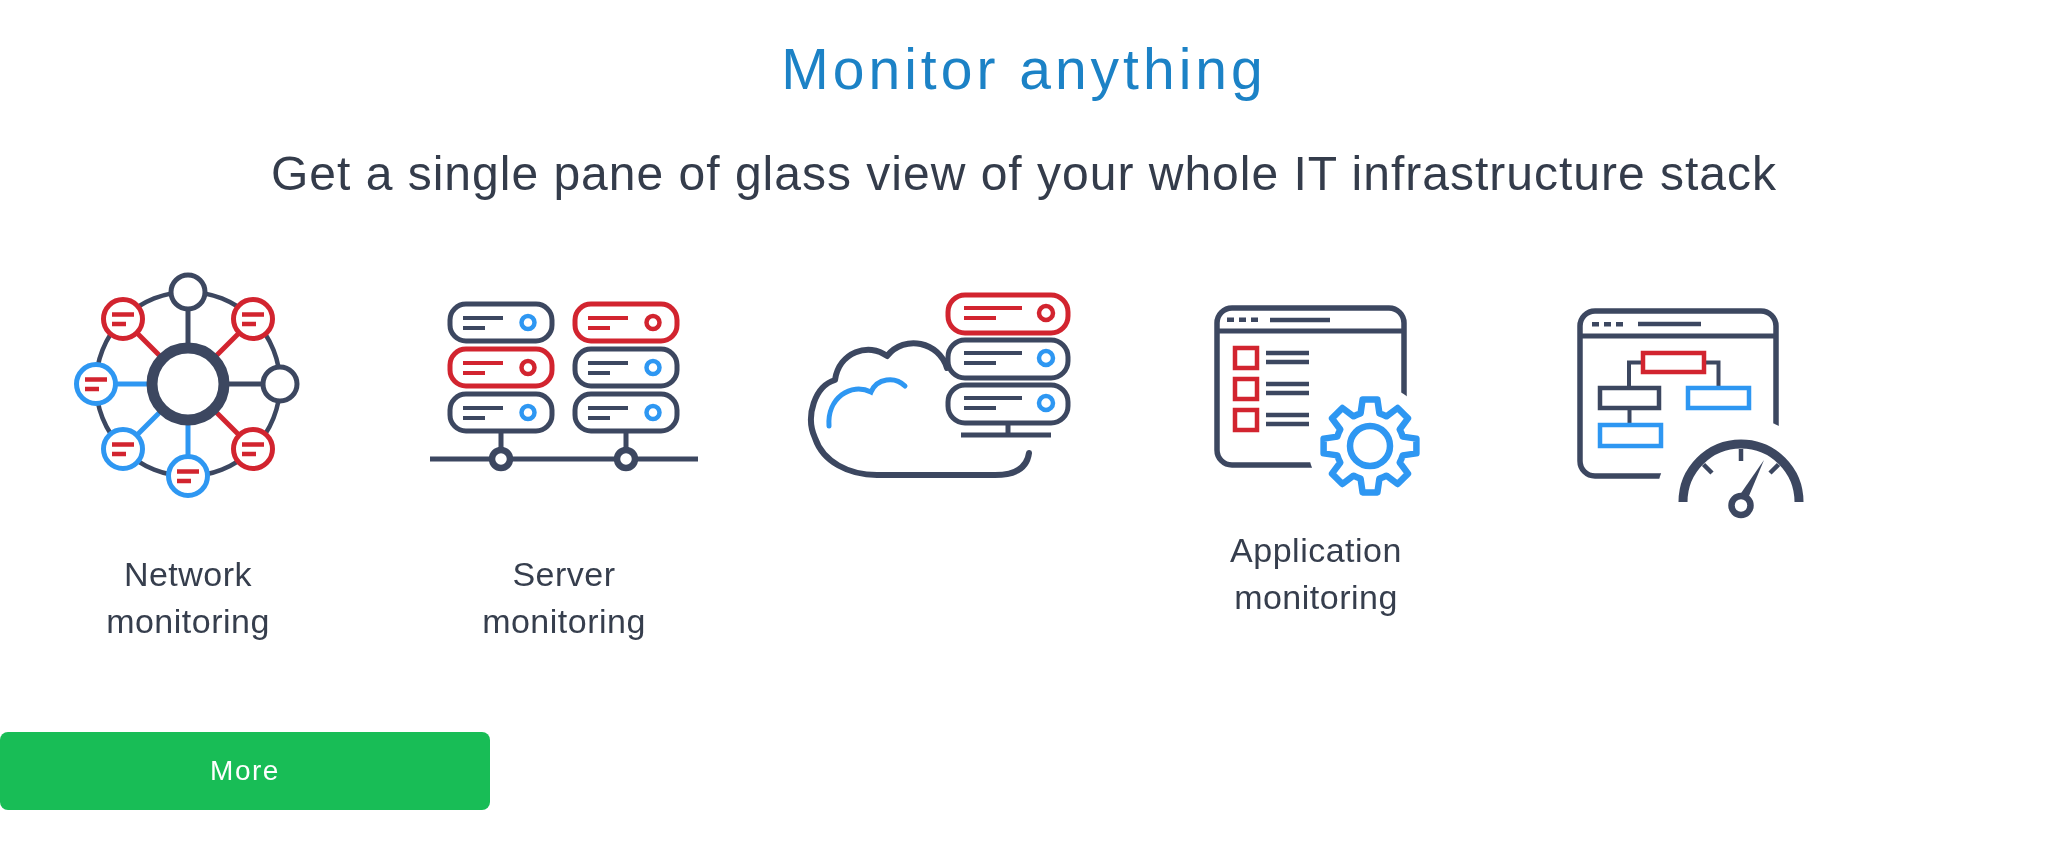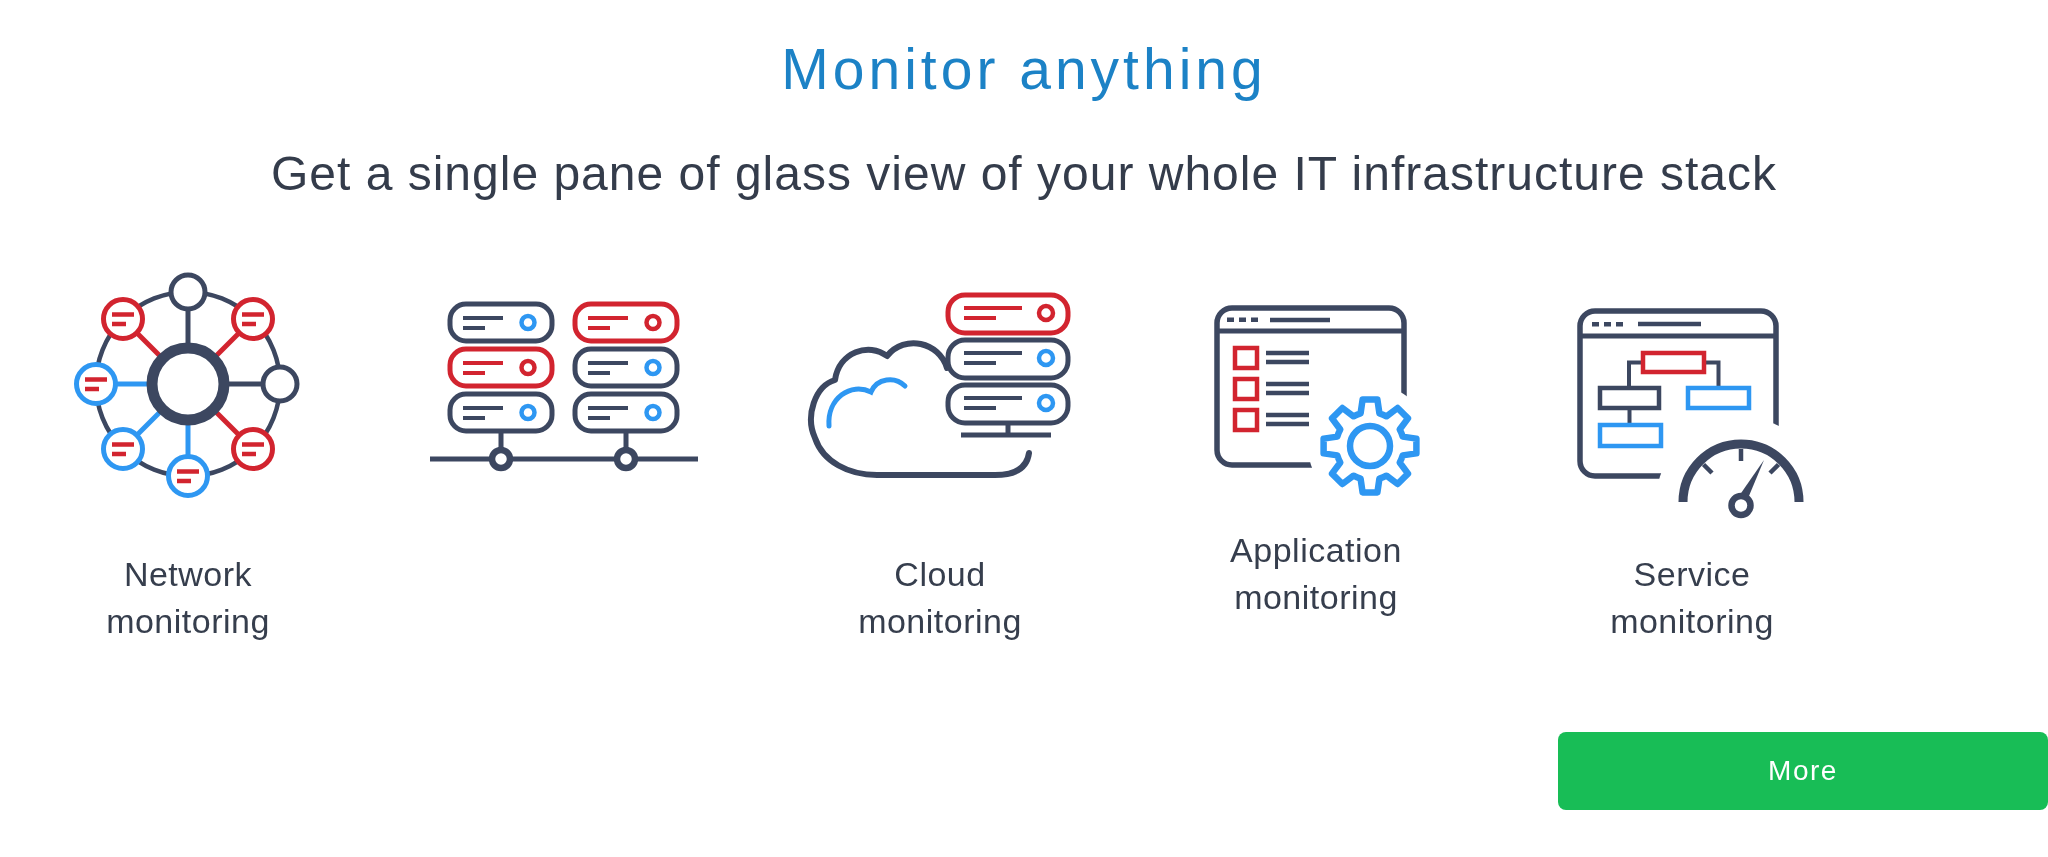--- a/index.html
+++ b/index.html
@@ -31,21 +31,21 @@
   .icon-srv{margin-top:36px;}
   .icon-cld{margin-top:28px;}
   .icon-app{margin-top:42px;}
   .icon-svc{margin-top:45px;}
   .feature-label{
     margin-top:41px;width:260px;text-align:center;
     font-size:34px;line-height:47px;color:#363e4d;letter-spacing:0.5px;
   }
   .feature:nth-child(4) .feature-label{margin-top:17px;}
 
-  .cta-wrap{display:flex;justify-content:flex-end;margin-top:87px;}
+  .cta-wrap{display:flex;justify-content:flex-start;margin-top:87px;}
   .cta-button{
     width:490px;height:78px;border:none;border-radius:8px;
     background:var(--btn-green);color:#fff;font-family:"Liberation Sans",sans-serif;
     font-size:28px;letter-spacing:1.5px;cursor:pointer;
   }
 
   
   svg .n{stroke:var(--icon-navy);}
   svg .r{stroke:var(--icon-red);}
   svg .b{stroke:var(--icon-blue);}
@@ -127,41 +127,41 @@
           <path class="n" d="M160 69 h40 M160 79 h22" stroke-width="4"></path>
           <circle class="b" cx="225" cy="73.5" r="6.5" stroke-width="4.5"></circle>
           <rect class="n" x="147" y="100" width="102" height="37" rx="16" stroke-width="5"></rect>
           <path class="n" d="M160 114 h40 M160 124 h22" stroke-width="4"></path>
           <circle class="b" cx="225" cy="118.5" r="6.5" stroke-width="4.5"></circle>
 
           <circle class="n" cx="73" cy="165" r="9" stroke-width="6.5" fill="#fff"></circle>
           <circle class="n" cx="198" cy="165" r="9" stroke-width="6.5" fill="#fff"></circle>
         </svg>
       </div>
+      <div class="feature-label">Server monitoring</div>
     </div>
 
     <div class="feature">
       <div class="icon-box">
         <svg class="icon-cld" width="282" height="196" viewBox="0 0 282 196" fill="none">
           <path class="n" stroke-width="6" stroke-linecap="round" stroke-linejoin="round" d="M148 82 C140 56 106 48 88 70 C70 56 40 66 36 94 C16 100 6 130 16 152 C24 176 50 189 78 189 L196 189 C216 189 228 182 230 167"></path>
           <path class="b" stroke-width="5" stroke-linecap="round" d="M30 140 C28 112 52 96 72 106 C78 92 96 90 106 100"></path>
           <path class="n" d="M209 137 V149" stroke-width="5"></path>
           <path class="n" d="M162 149 H252" stroke-width="5"></path>
           <rect class="r" x="149" y="9" width="120" height="38" rx="17" stroke-width="5" fill="#fff"></rect>
           <path class="r" d="M165 22 h58 M165 32 h32" stroke-width="4"></path>
           <circle class="r" cx="247" cy="27" r="7" stroke-width="4.5"></circle>
           <rect class="n" x="149" y="54" width="120" height="38" rx="17" stroke-width="5" fill="#fff"></rect>
           <path class="n" d="M165 67 h58 M165 77 h32" stroke-width="4"></path>
           <circle class="b" cx="247" cy="72" r="7" stroke-width="4.5"></circle>
           <rect class="n" x="149" y="99" width="120" height="38" rx="17" stroke-width="5" fill="#fff"></rect>
           <path class="n" d="M165 112 h58 M165 122 h32" stroke-width="4"></path>
           <circle class="b" cx="247" cy="117" r="7" stroke-width="4.5"></circle>
         </svg>
       </div>
-      <div class="feature-label">Cloud monitoring</div>
     </div>
 
     <div class="feature">
       <div class="icon-box">
         <svg class="icon-app" width="215" height="202" viewBox="0 0 215 202" fill="none">
           <rect class="n" x="8" y="8" width="187" height="157" rx="15" stroke-width="5.5"></rect>
           <path class="n" d="M8 31 H195" stroke-width="5"></path>
           <rect x="18" y="17.5" width="7" height="4.5" fill="#3c4760"></rect>
           <rect x="30" y="17.5" width="7" height="4.5" fill="#3c4760"></rect>
           <rect x="42" y="17.5" width="7" height="4.5" fill="#3c4760"></rect>
@@ -200,21 +200,20 @@
           <rect class="b" x="28" y="122" width="61" height="21" stroke-width="4.5" fill="#fff"></rect>
           <g>
             <circle cx="169" cy="199" r="85" fill="#fff"></circle>
             <path class="n" d="M111 199 A58 58 0 0 1 227 199" stroke-width="9"></path>
             <path class="n" d="M169 146 V158 M131.5 161.5 L140 170 M206.5 161.5 L198 170" stroke-width="4.5"></path>
             <polygon points="192,157 164.6,196.6 173.4,201.4" fill="#3c4760"></polygon>
             <circle class="n" cx="169" cy="202.5" r="9.5" stroke-width="6.5" fill="#fff"></circle>
           </g>
         </svg>
       </div>
-      <div class="feature-label">Service monitoring</div>
     </div>
 
   </div>
 
   <div class="cta-wrap">
     <button class="cta-button">More</button>
   </div>
 
 </div>
 

